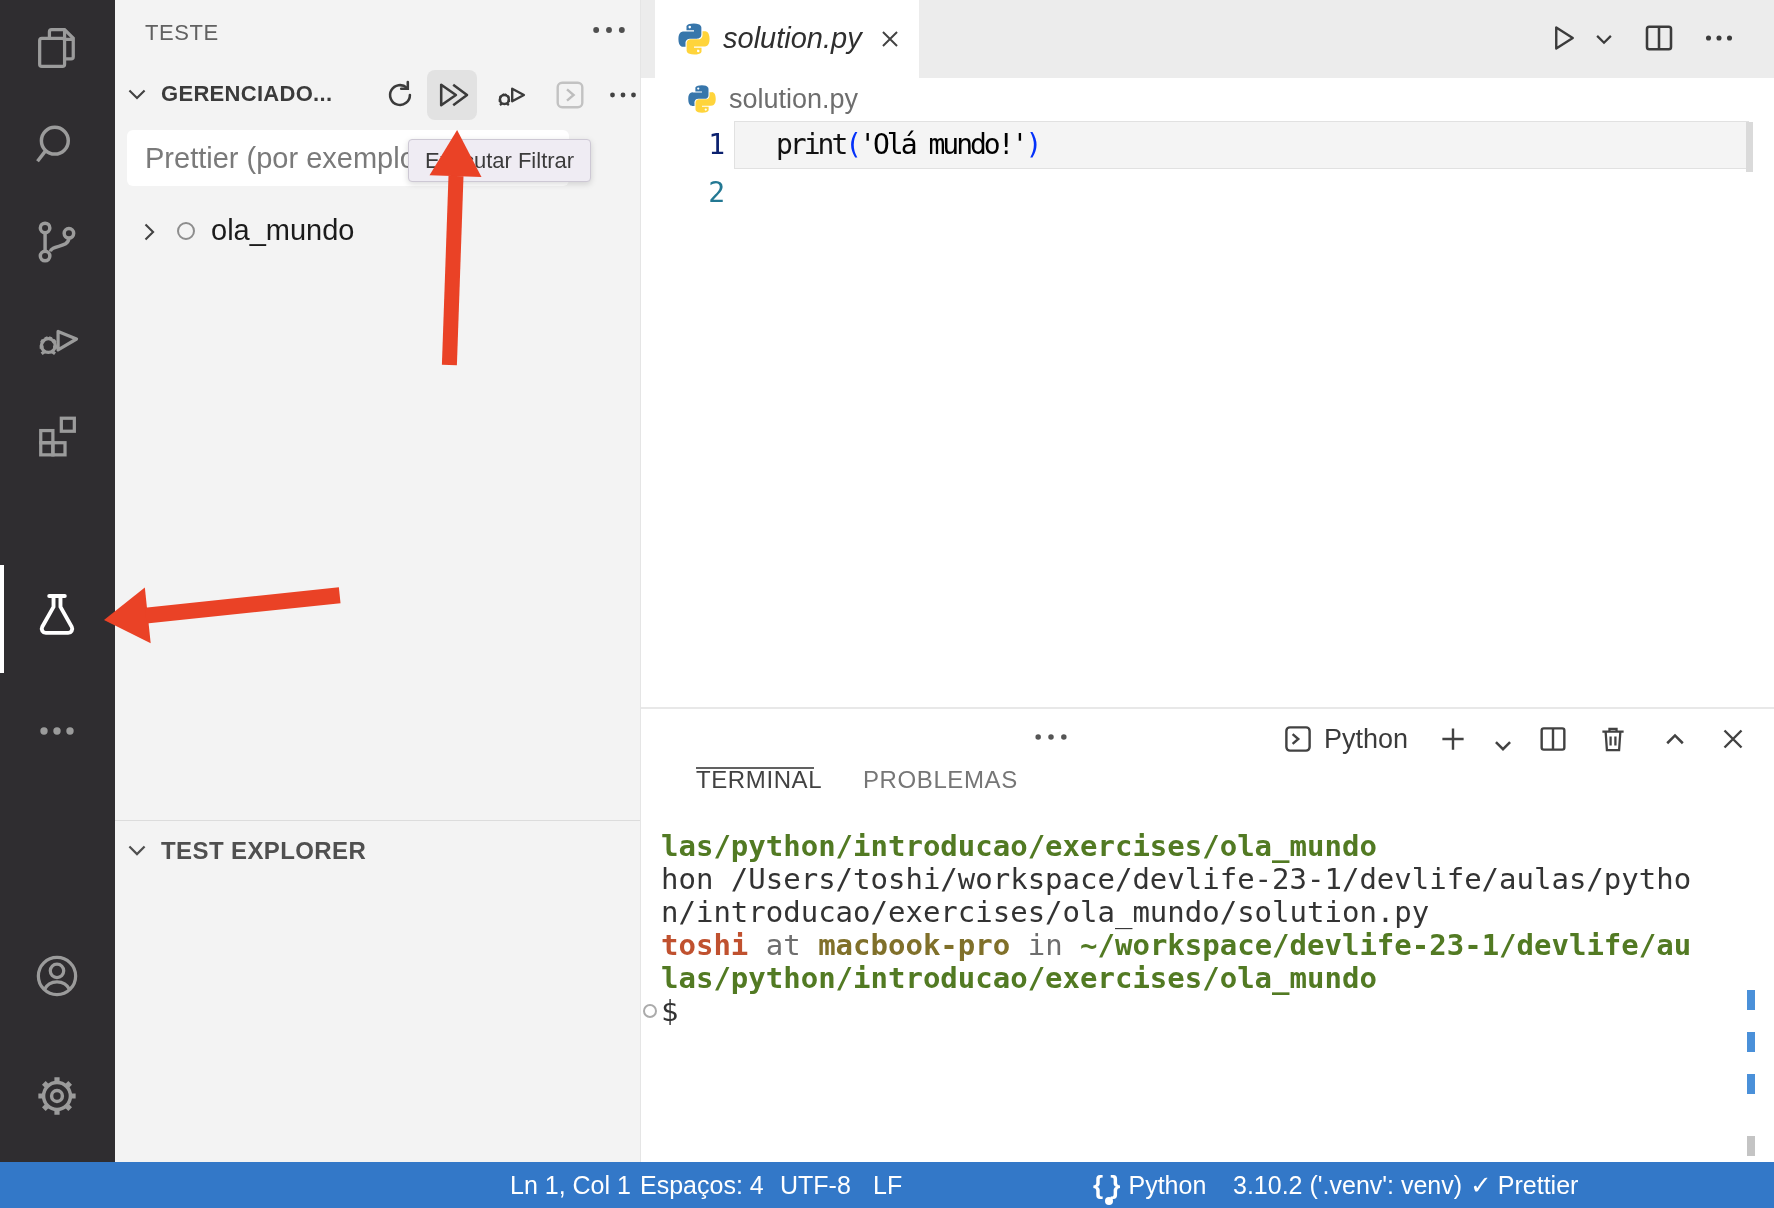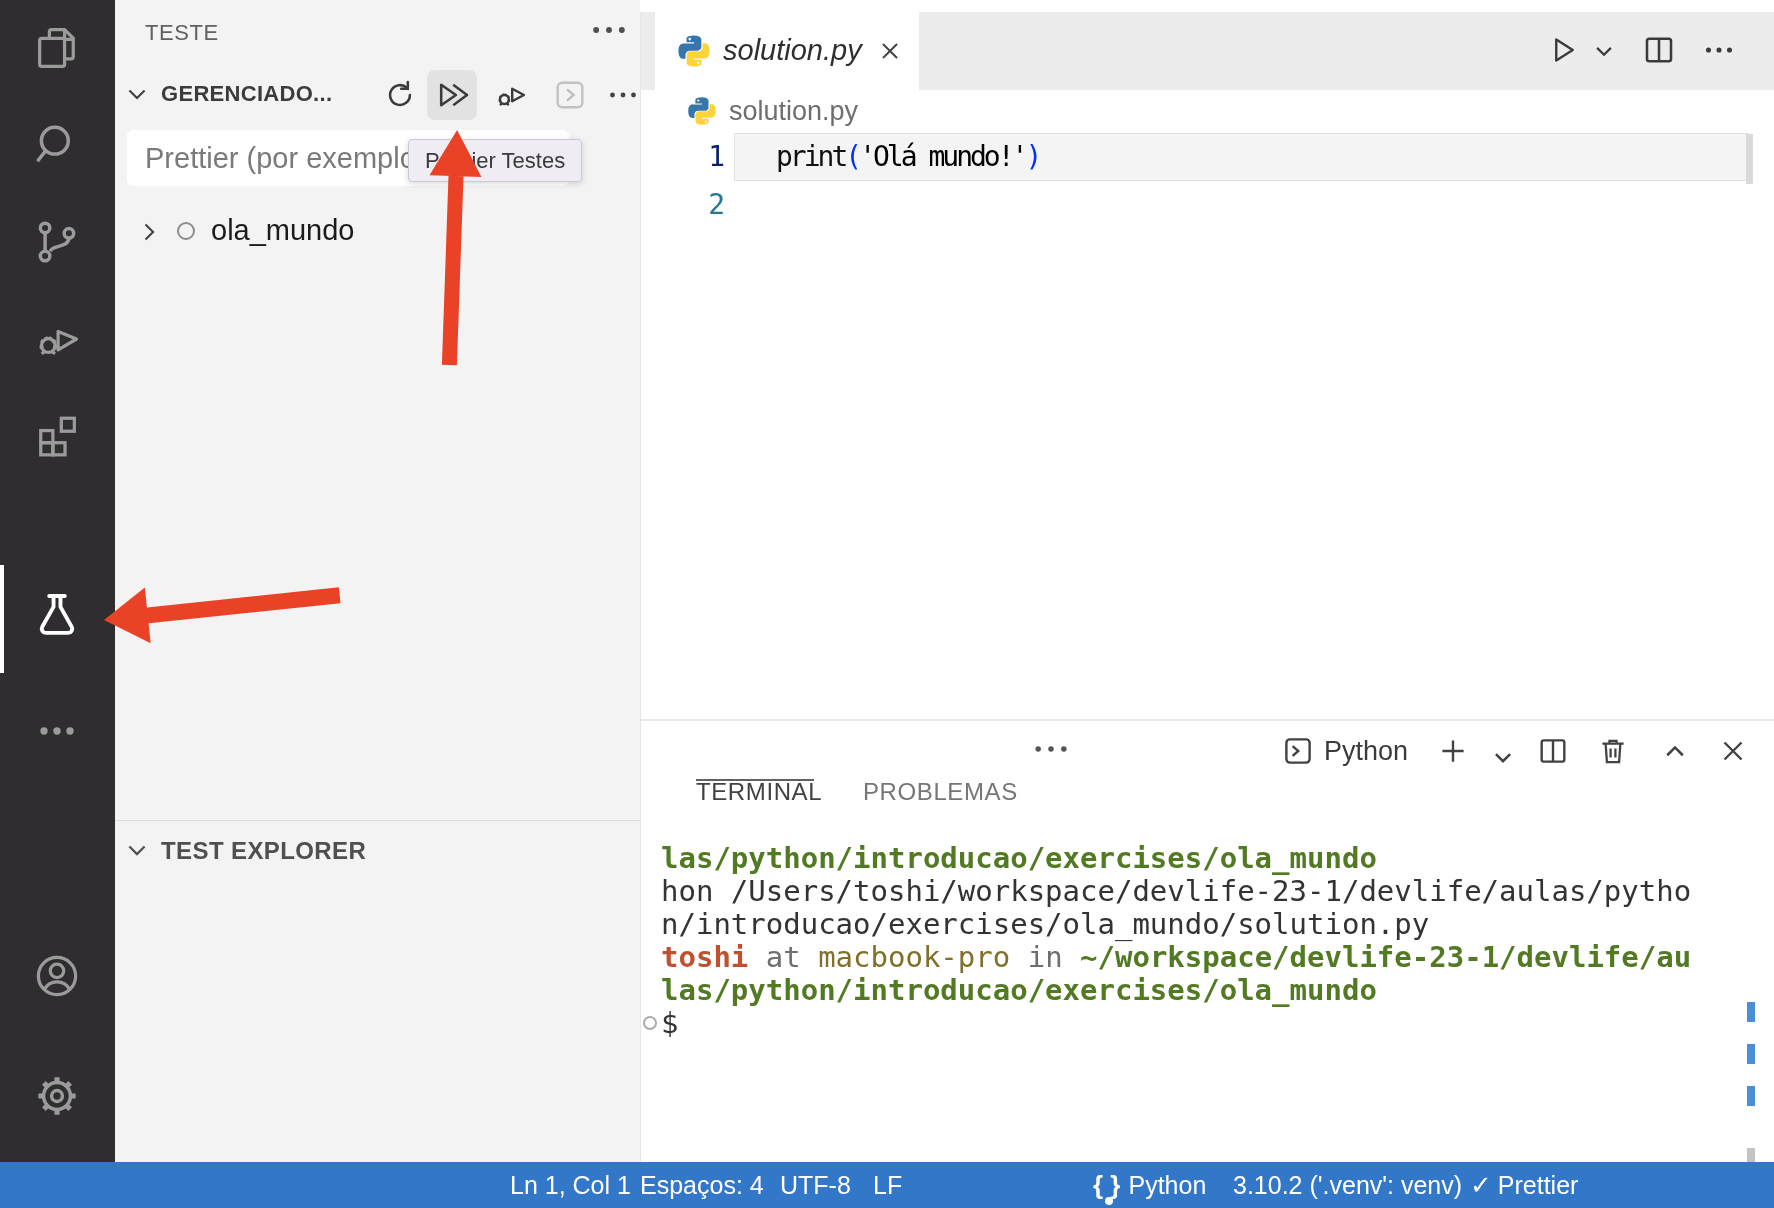--- a/index.html
+++ b/index.html
@@ -37,21 +37,21 @@
   .tree-chevron { position:absolute; left:20px; top:12px; width:28px; height:28px; color:#424242; }
   .tree-circle { position:absolute; left:62px; top:16px; width:18px; height:18px; border:2px solid #8d8d8d; border-radius:50%; }
   .tree-label { position:absolute; left:96px; top:8px; font-size:29px; color:#1b1b1b; }
 
   .sb-divider { position:absolute; left:0; top:820px; width:525px; height:1px; background:#dcdcdc; }
   .bottom-header { position:absolute; left:0; top:828px; width:525px; height:46px; cursor:pointer; }
   .bh-chevron { position:absolute; left:8px; top:8px; width:28px; height:28px; color:#4f4f4f; }
   .bh-label { position:absolute; left:46px; top:9px; font-size:24px; font-weight:bold; letter-spacing:0.4px; color:#4f4f4f; }
 
   
-  .editor-area { position:absolute; left:640px; top:12px; width:1134px; height:1162px; background:#ffffff; border-left:1px solid #e5e5e5; }
+  .editor-area { position:absolute; left:640px; top:0; width:1134px; height:1162px; background:#ffffff; border-left:1px solid #e5e5e5; }
   .tab-bar { position:absolute; left:0; top:0; width:1134px; height:78px; background:#ececec; }
   .tab { position:absolute; left:14px; top:0; width:264px; height:78px; background:#ffffff; cursor:pointer; }
   .tab-icon { position:absolute; left:22px; top:22px; width:34px; height:34px; }
   .tab-label { position:absolute; left:68px; top:22px; font-size:29px; font-style:italic; color:#2f2f2f; white-space:nowrap; }
   .tab-close { position:absolute; left:222px; top:26px; width:26px; height:26px; color:#424242; cursor:pointer; }
   .ed-act { position:absolute; top:20px; width:36px; height:36px; color:#3b3b3b; cursor:pointer; }
   .ed-run { left:904px; } .ed-chev { left:948px; width:30px; top:24px; } .ed-split { left:1000px; } .ed-more { left:1060px; }
 
   .breadcrumb { position:absolute; left:0; top:78px; width:1134px; height:44px; background:#ffffff; }
   .bc-icon { position:absolute; left:46px; top:6px; width:30px; height:30px; }
@@ -83,21 +83,21 @@
   .terminal { position:absolute; left:0; top:120px; width:1115px;
               font-family:"DejaVu Sans Mono", monospace; font-size:29px;text-align:center; }
   .t-line { height:33px; display:flex; align-items:center; white-space:pre; }
   .t-dec { width:20px; flex:0 0 20px; display:flex; align-items:center; }
   .t-dec.blue-dot::before { content:''; width:13px; height:13px; border-radius:50%; background:#4a90d9; margin-left:2px; }
   .t-dec.circle::before { content:''; width:10px; height:10px; border-radius:50%; border:2px solid #ababab; margin-left:2px; }
   .seg-path { color:#527a23; font-weight:bold; }
   .seg-cmd  { color:#333333; }
   .seg-out  { color:#333333; }
   .seg-user { color:#c0512f; font-weight:bold; }
-  .seg-host { color:#80702a; font-weight:normal; }
+  .seg-host { color:#80702a; font-weight:bold; }
   .seg-sep  { color:#6e6e6e; }
   .t-mark { position:absolute; left:1106px; width:8px; height:20px; background:#4a90d9; }
   .t-mark.gray { background:#c4c4c4; }
 
   
   .status-bar { position:absolute; left:0; top:1162px; width:1774px; height:46px; background:#3378c8; color:#ffffff; font-size:25px; }
   .st { position:absolute; top:0; line-height:46px; white-space:nowrap; cursor:pointer; }
   .braces-icon { position:relative; display:inline-block; font-size:26px; font-weight:bold; margin-right:8px; }
   .braces-icon::after { content:''; position:absolute; left:12px; bottom:3px; width:8px; height:8px; background:#fff; border-radius:50%; }
   .check { font-size:26px; margin-right:6px; }
@@ -399,21 +399,21 @@
   <span class="st" style="left:873px">LF</span>
   <span class="st" style="left:1093px">
     <span class="braces-icon">{&nbsp;}</span><span>Python</span>
   </span>
   <span class="st" style="left:1233px">3.10.2 ('.venv': venv)</span>
   <span class="st" style="left:1470px">
     <span class="check">✓</span><span>Prettier</span>
   </span>
 </div>
 
-<div class="tooltip">Prettier Testes</div>
+<div class="tooltip">Executar Filtrar</div>
 
 <div class="arrow arrow-up">
   <div class="head"></div>
   <div class="shaft"></div>
 </div>
 <div class="arrow arrow-left">
   <div class="head"></div>
   <div class="shaft"></div>
 </div>
 

